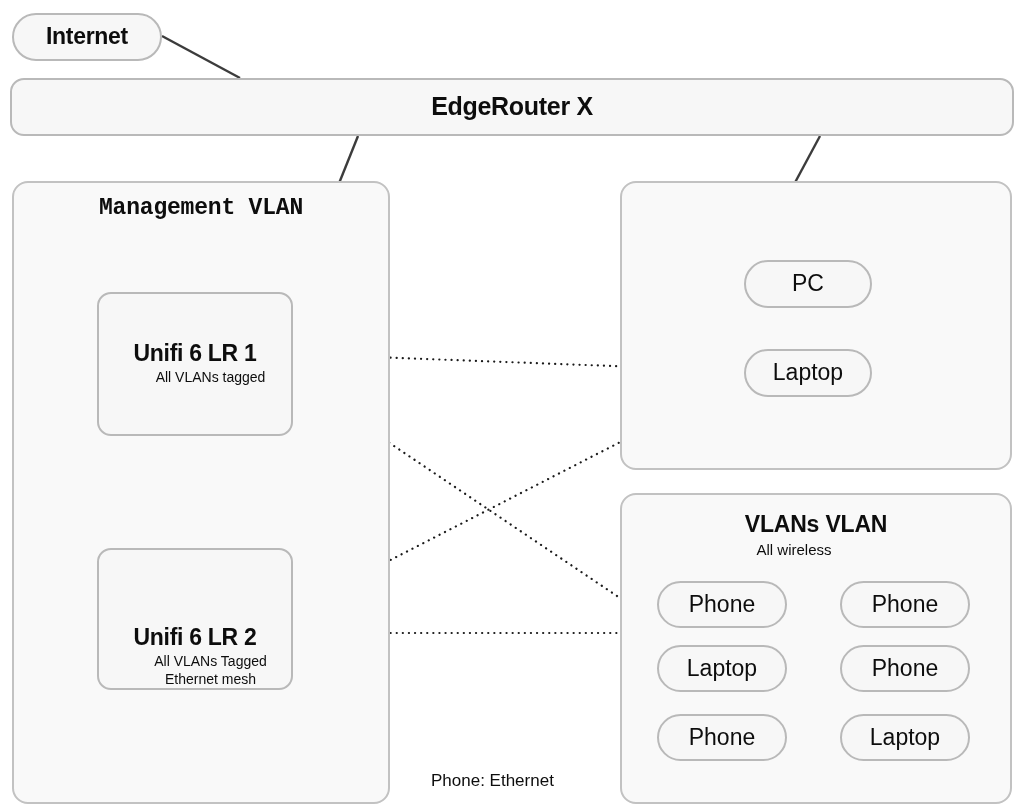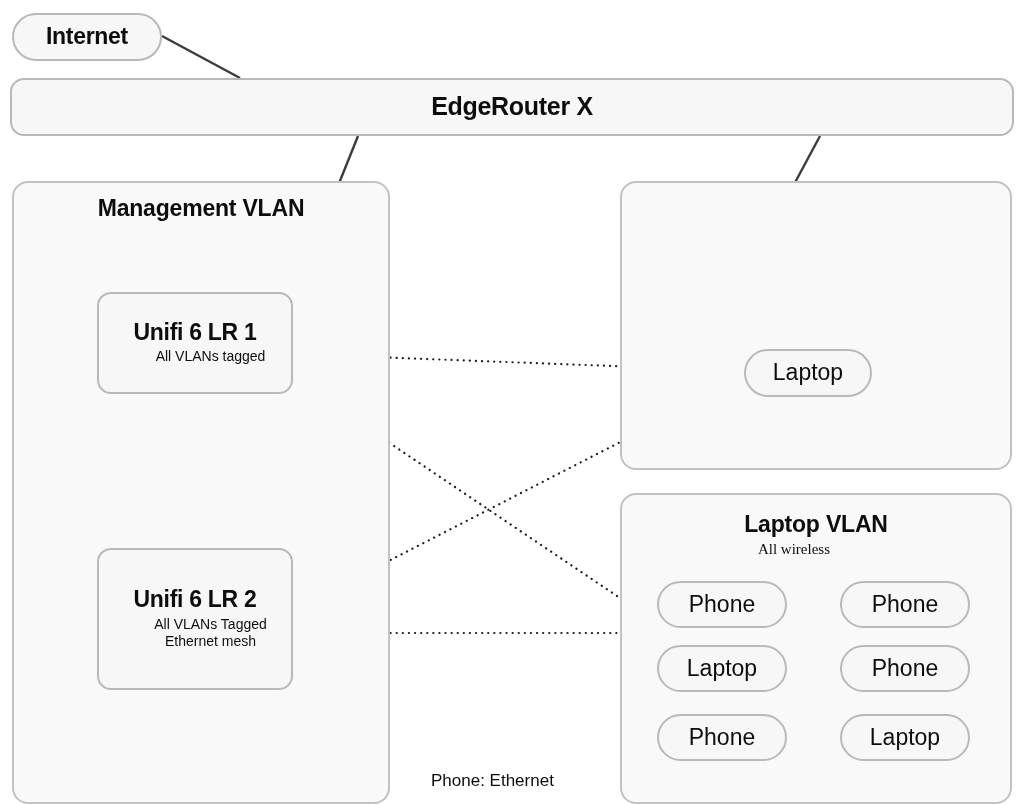--- a/index.html
+++ b/index.html
@@ -119,50 +119,53 @@
   <div class="node rounded" style="left:10px; top:78px; width:1004px; height:58px;">
     <div class="node-title" style="font-size:25px;">EdgeRouter X</div>
   </div>
 
   <div class="node pill" style="left:12px; top:13px; width:150px; height:48px;">
     <div class="node-title">Internet</div>
   </div>
 
   <div class="group" style="left:12px; top:181px; width:378px; height:623px;">
   </div>
-  <div class="group-title" style="left:12px; top:195px; width:378px;">Management VLAN</div>
+  <div class="group-title" style="left:12px; top:195px; width:378px;font-family:Liberation Mono, monospace;">Management VLAN</div>
 
-  <div class="node rounded" style="left:97px; top:292px; width:196px; height:102px;">
+  <div class="node rounded" style="left:97px; top:292px; width:196px; height:144px;">
     <div class="node-title">Unifi 6 LR 1</div>
     <div class="node-sub">All VLANs tagged</div>
   </div>
 
-  <div class="node rounded" style="left:97px; top:548px; width:196px; height:142px;">
+  <div class="node rounded" style="left:97px; top:548px; width:196px; height:142px;justify-content:flex-end;">
     <div class="node-title">Unifi 6 LR 2</div>
     <div class="node-sub">All VLANs Tagged</div>
     <div class="node-sub" style="margin-top:0;">Ethernet mesh</div>
   </div>
 
   <div class="legend" style="left:431px; top:747px;">
     <div>Phone: Ethernet</div>
     
   </div>
 
   <div class="group" style="left:620px; top:181px; width:392px; height:289px;">
   </div>
 
+  <div class="node pill" style="left:744px; top:260px; width:128px; height:48px;">
+    <div class="node-title-plain">PC</div>
+  </div>
 
   <div class="node pill" style="left:744px; top:349px; width:128px; height:48px;">
     <div class="node-title-plain">Laptop</div>
   </div>
 
   <div class="group" style="left:620px; top:493px; width:392px; height:311px;">
   </div>
-  <div class="group-title" style="left:620px; top:511px; width:392px;">Laptop VLAN</div>
-  <div class="group-sub" style="left:620px; top:541px; width:348px;font-family:Liberation Serif, serif;">All wireless</div>
+  <div class="group-title" style="left:620px; top:511px; width:392px;">VLANs VLAN</div>
+  <div class="group-sub" style="left:620px; top:541px; width:348px;">All wireless</div>
 
   <div class="node pill" style="left:657px; top:581px; width:130px; height:47px;">
     <div class="node-title-plain">Phone</div>
   </div>
   <div class="node pill" style="left:657px; top:645px; width:130px; height:47px;">
     <div class="node-title-plain">Laptop</div>
   </div>
   <div class="node pill" style="left:657px; top:714px; width:130px; height:47px;">
     <div class="node-title-plain">Phone</div>
   </div>

